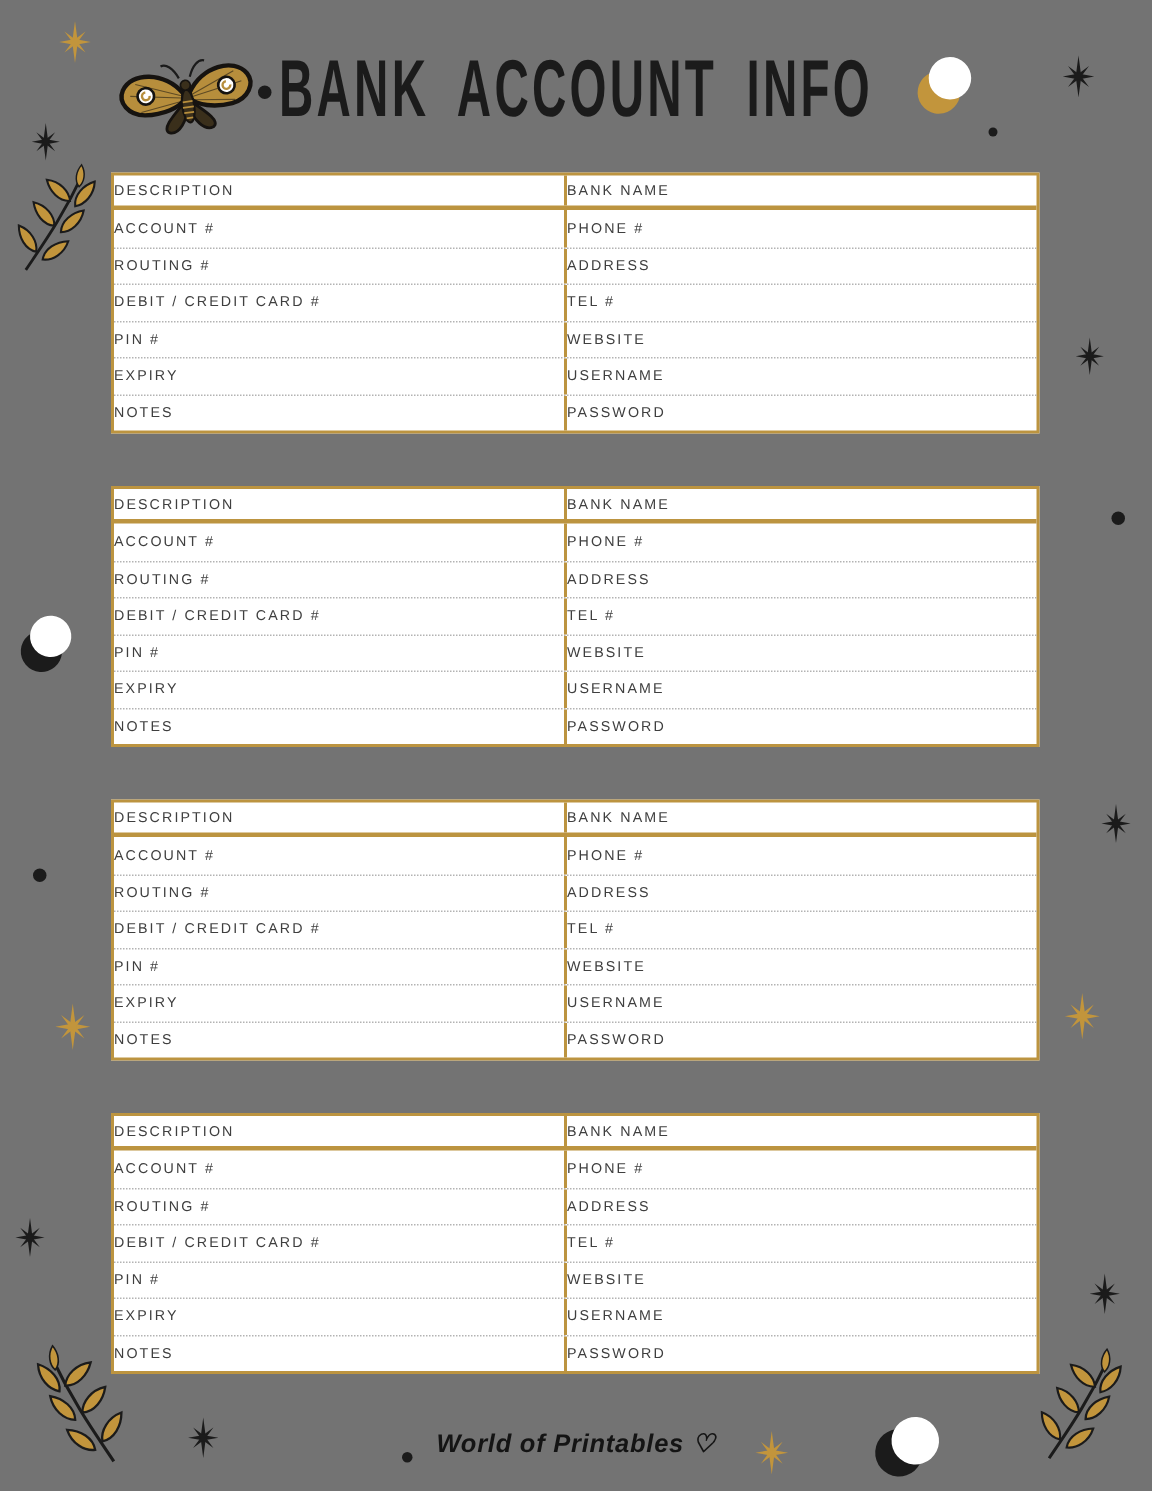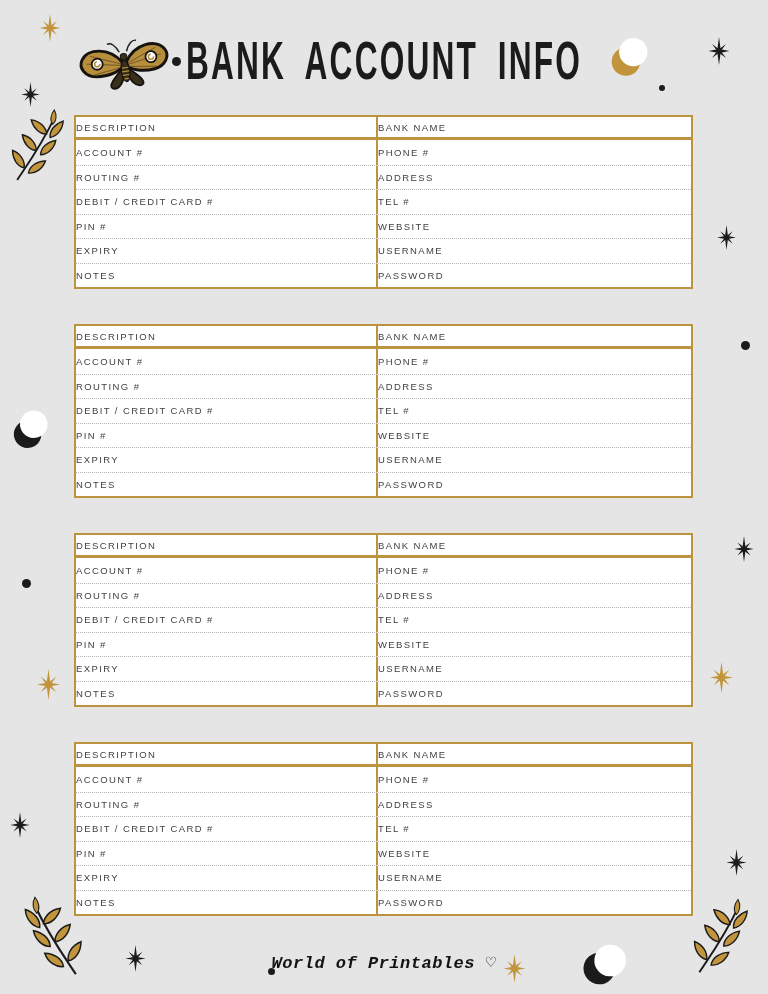--- a/index.html
+++ b/index.html
@@ -1,42 +1,42 @@
 <!DOCTYPE html>
 <html style="--gold: #BC9440; --deco-gold: #C2953C; --ink: #1B1B1B; --label: #3F3F3F;"><head>
 <meta charset="utf-8">
 <style>
   :root{
     --gold:#BC9440; --deco-gold:#C2953C; --ink:#1B1B1B; --label:#3F3F3F; --dots:#B3B3B3;
   }
   *{box-sizing:border-box;margin:0;padding:0}
   html,body{background:#fff}
   body{font-family:"Liberation Sans",sans-serif}
-  .page{position:relative;width:768px;height:994px;background:#e5e5e5;overflow:hidden}
+  .page{position:relative;width:768px;height:994px;background:#737373;overflow:hidden}
 
   
   .title-wrap{position:absolute;left:0;top:30px;width:768px;text-align:center}
   .page-title{display:inline-block;font-weight:700;font-size:44px;color:var(--ink);
     letter-spacing:3px;word-spacing:12px;transform:scale(.72,1.22);transform-origin:center top;
     white-space:nowrap}
 
   
   .tables-host{position:absolute;left:74px;top:115px;width:619px}
   .bank-table{width:619px;border:2px solid var(--gold);margin-bottom:35px;background:#fff}
   .t-header{display:flex;height:23px;border-bottom:3px solid var(--gold)}
   .t-row{display:flex;height:24.5px}
   .t-row + .t-row{border-top:1.5px dotted var(--dots)}
   .cell{display:flex;align-items:center;
     font-size:9.5px;letter-spacing:1.4px;color:var(--label);white-space:nowrap}
   .cell-left{width:302px;border-right:2.5px solid var(--gold)}
   .cell-right{flex:1}
 
   
   .brand-wrap{position:absolute;left:0;top:952px;width:768px;text-align:center}
-  .brand{font-family:Liberation Mono, monospace;font-style:italic;font-weight:600;
+  .brand{font-family:Liberation Sans, sans-serif;font-style:italic;font-weight:600;
     font-size:17px;color:#141414;letter-spacing:.5px}
 
   
   .deco{position:absolute;line-height:0}
   .dot{position:absolute;border-radius:50%;background:var(--ink)}
   svg{display:block;overflow:visible}
 
   .d-spark-tl   {left:36px;  top:14px;  width:28px;height:28px;color:var(--deco-gold)}
   .d-spark-l1   {left:18px;  top:82px;  width:25px;height:25px;color:var(--ink)}
   .d-leaf-tl    {left:12px;  top:110px; width:52px;height:74px}

